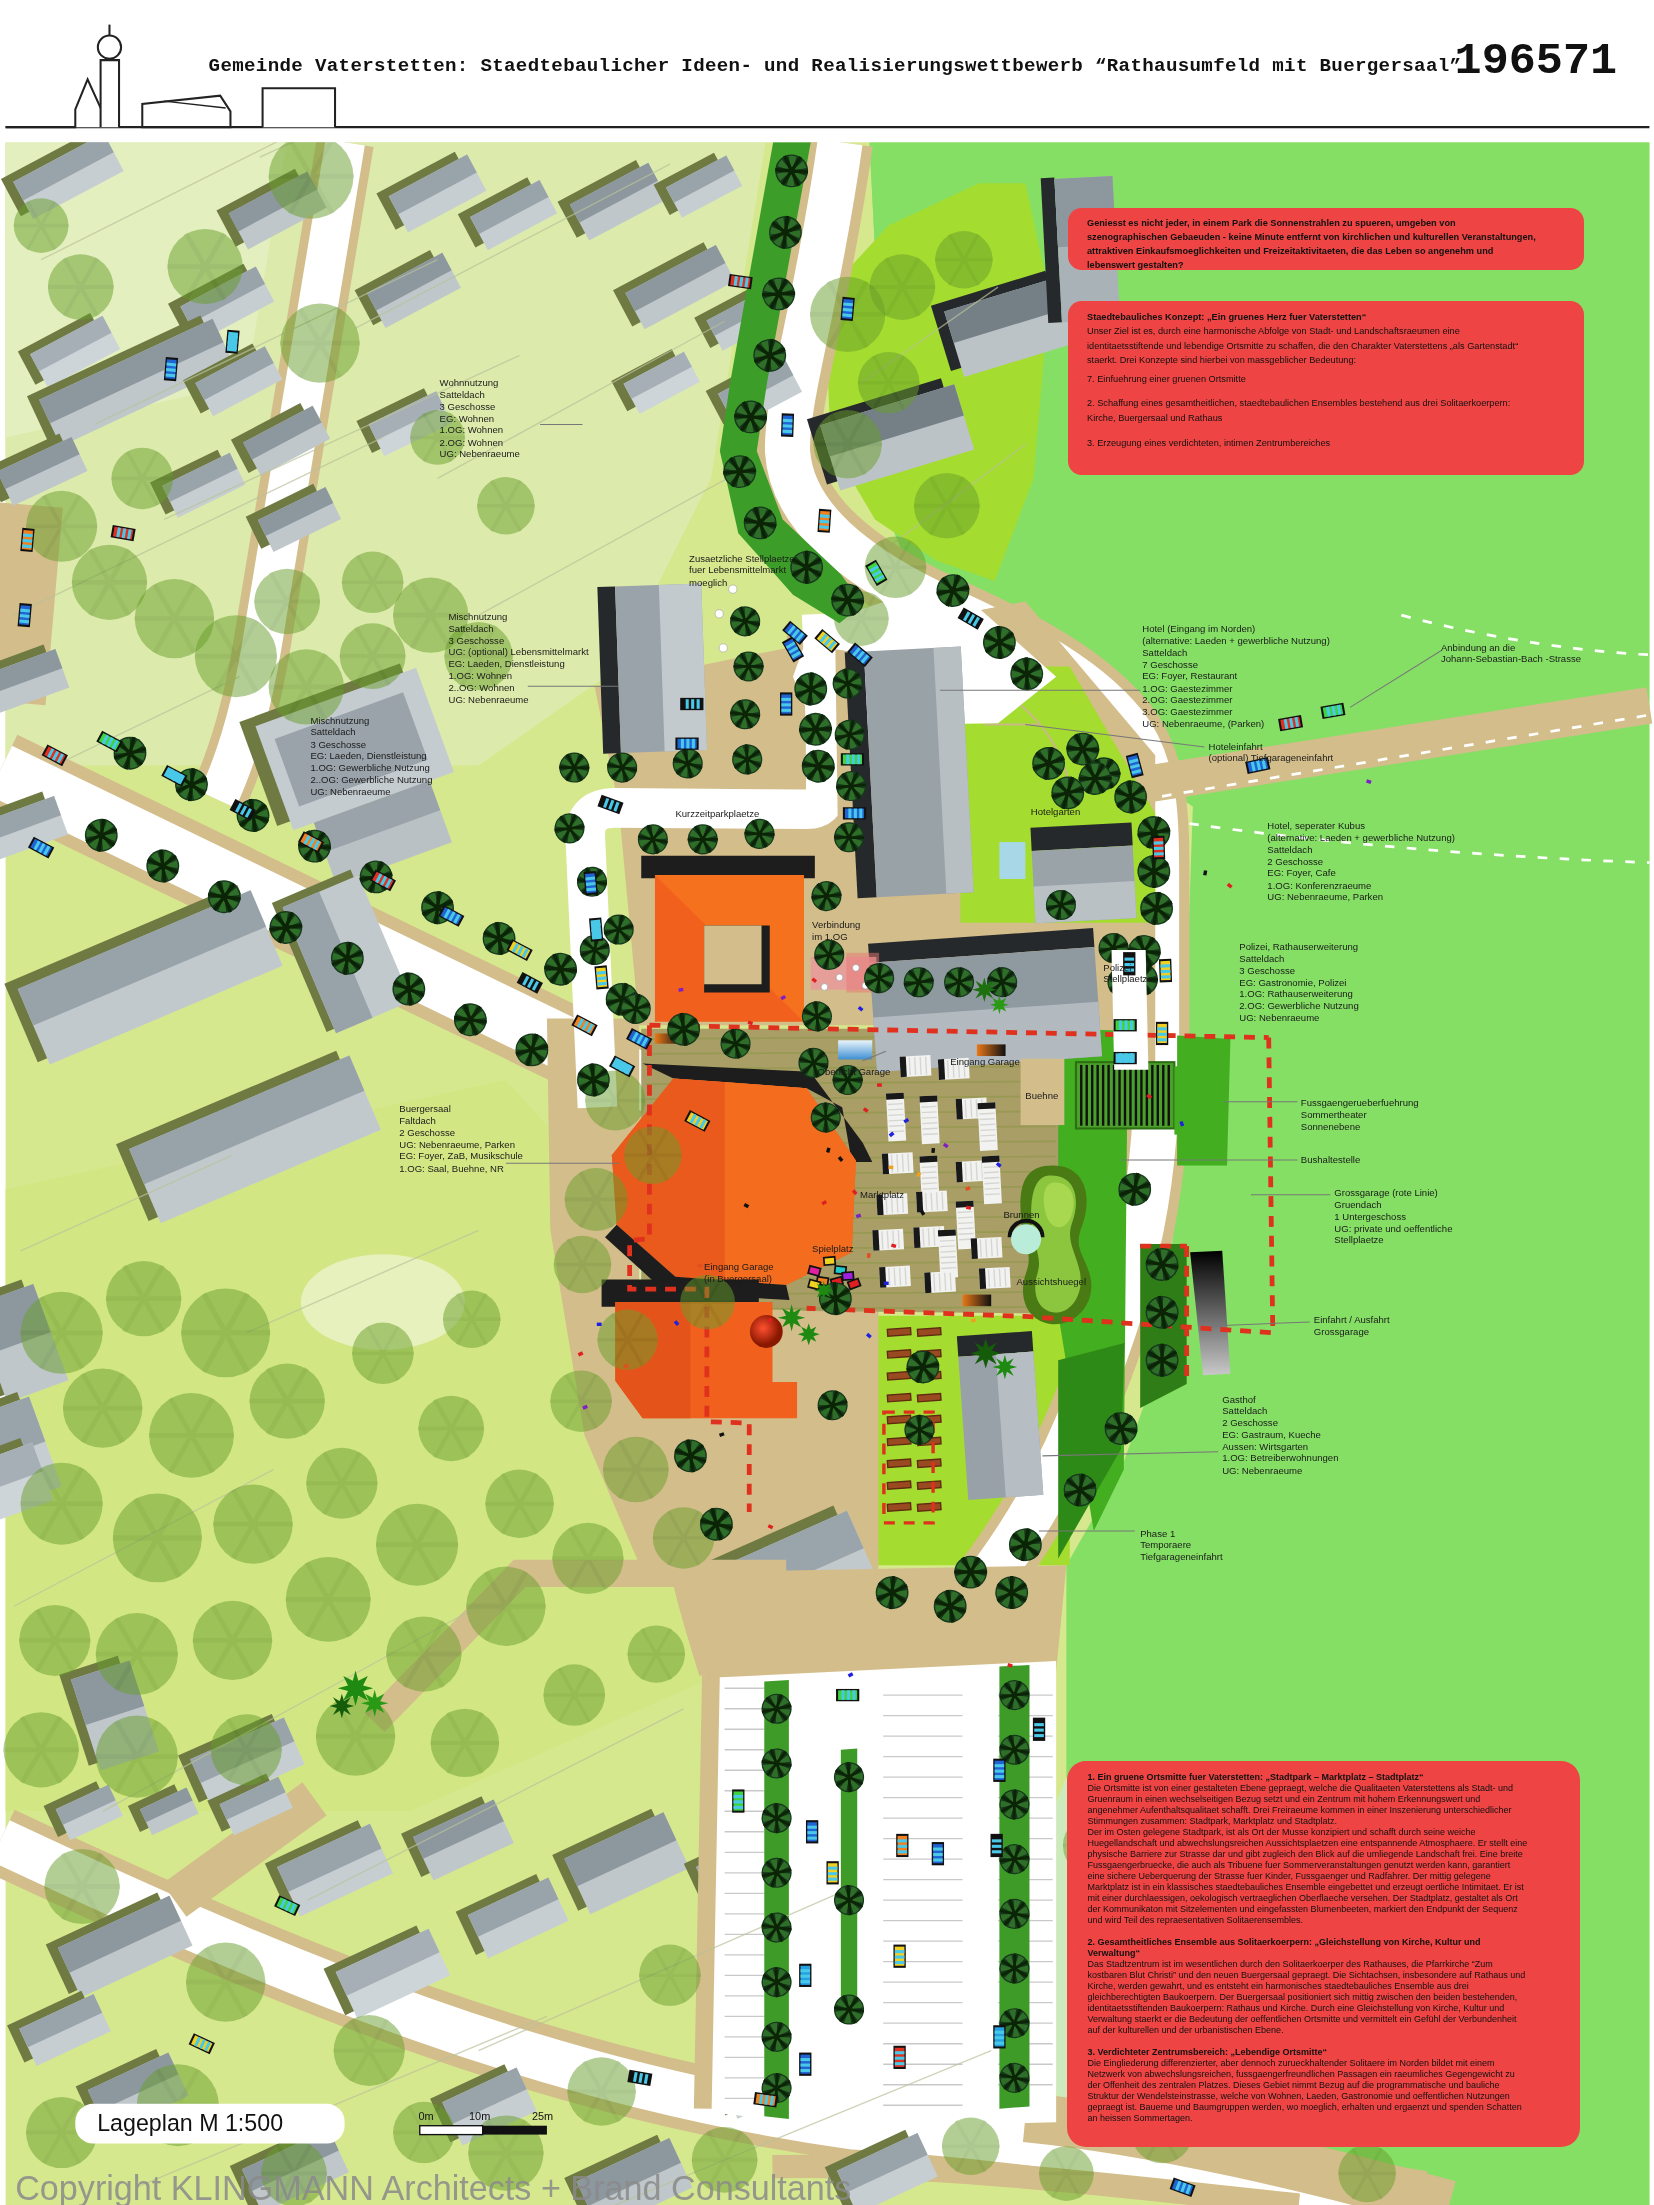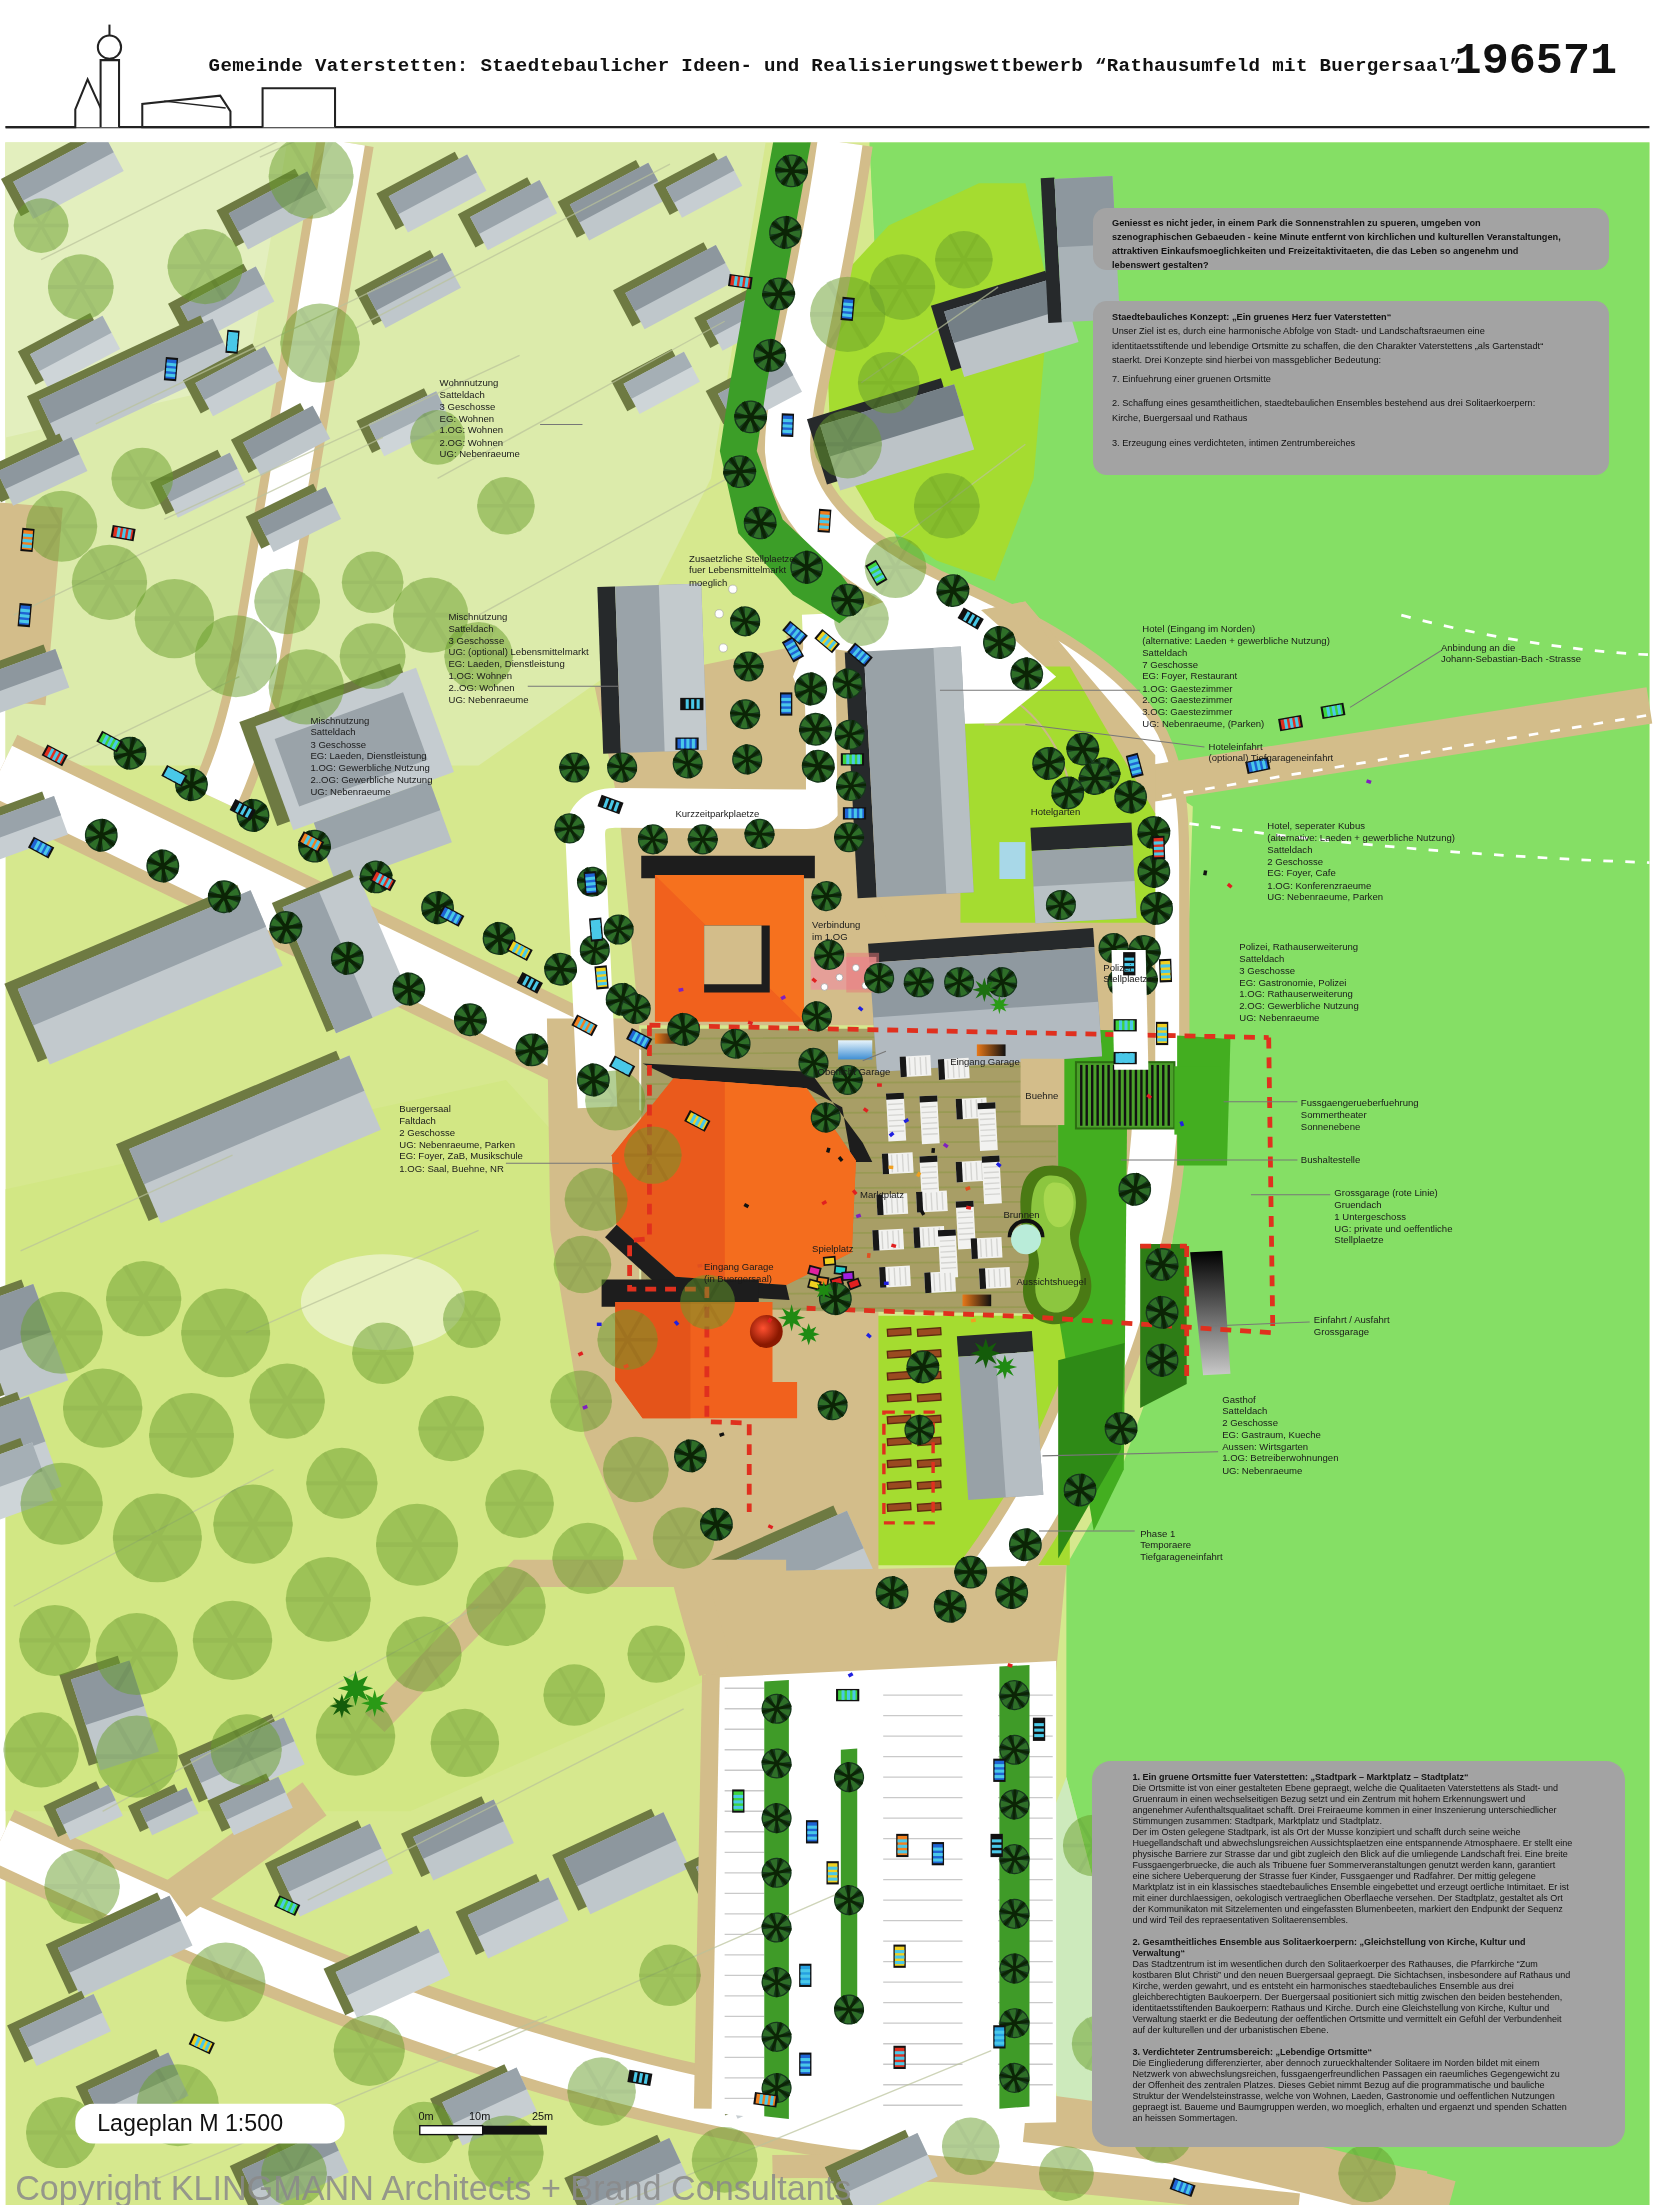--- a/index.html
+++ b/index.html
@@ -1,16 +1,16 @@
 <!DOCTYPE html>
 <html style="font-size:11px"><head><meta charset="utf-8"><style>
 html,body{margin:0;padding:0;background:#fff;}
 #page{position:relative;width:1655px;height:2205px;overflow:hidden;background:#fff;font-family:"Liberation Sans",sans-serif;}
 svg{position:absolute;left:0;top:0;}
-.box{position:absolute;background:#a3a3a3;border-radius:13.7px;color:#111;font-family:"Liberation Sans",sans-serif;margin-left:25px;}
+.box{position:absolute;background:#ef4444;border-radius:13.7px;color:#111;font-family:"Liberation Sans",sans-serif;}
 .box p{margin:0;}
 </style></head><body>
 <div id="page">
 <svg width="1655" height="2205" viewBox="0 0 2421 3226" font-family="Liberation Sans, sans-serif">
 
 <rect x="0" y="0" width="2421" height="3226" fill="#ffffff"></rect>
 
 <rect x="8" y="208" width="2405" height="3018" fill="#d6e88e"></rect>
 
 <polygon points="8,208 1120,208 1040,700 900,980 700,1120 8,1120" fill="#dcebab"></polygon>
@@ -2344,16 +2344,16 @@
 
 <div class="box" style="left:1068px;top:301px;width:516px;height:174px;">
 <div style="margin:9px 0 0 19px;font-size:9.2px;line-height:14.4px;">
 <p style="margin:0 0 4.1px 0;"><b>Staedtebauliches Konzept: „Ein gruenes Herz fuer Vaterstetten“</b><br>Unser Ziel ist es, durch eine harmonische Abfolge von Stadt- und Landschaftsraeumen eine<br>identitaetsstiftende und lebendige Ortsmitte zu schaffen, die den Charakter Vaterstettens „als Gartenstadt“<br>staerkt. Drei Konzepte sind hierbei von massgeblicher Bedeutung:</p>
 <p style="margin:0 0 10.3px 0;">7. Einfuehrung einer gruenen Ortsmitte</p>
 <p style="margin:0 0 10.3px 0;">2. Schaffung eines gesamtheitlichen, staedtebaulichen Ensembles bestehend aus drei Solitaerkoerpern:<br>Kirche, Buergersaal und Rathaus</p>
 <p style="margin:0;">3. Erzeugung eines verdichteten, intimen Zentrumbereiches</p>
 </div>
     </div>
 
-<div class="box" style="left:1067px;top:1761px;width:513px;height:386px;border-radius:19px;padding-left:20px;">
+<div class="box" style="left:1067px;top:1761px;width:513px;height:386px;border-radius:19px;">
 <p style="margin:11px 0 0 20.5px;font-size:9px;line-height:11px;"><b>1. Ein gruene Ortsmitte fuer Vaterstetten: „Stadtpark – Marktplatz – Stadtplatz“</b><br>Die Ortsmitte ist von einer gestalteten Ebene gepraegt, welche die Qualitaeten Vaterstettens als Stadt- und<br>Gruenraum in einen wechselseitigen Bezug setzt und ein Zentrum mit hohem Erkennungswert und<br>angenehmer Aufenthaltsqualitaet schafft. Drei Freiraeume kommen in einer Inszenierung unterschiedlicher<br>Stimmungen zusammen: Stadtpark, Marktplatz und Stadtplatz.<br>Der im Osten gelegene Stadtpark, ist als Ort der Musse konzipiert und schafft durch seine weiche<br>Huegellandschaft und abwechslungsreichen Aussichtsplaetzen eine entspannende Atmosphaere. Er stellt eine<br>physische Barriere zur Strasse dar und gibt zugleich den Blick auf die umliegende Landschaft frei. Eine breite<br>Fussgaengerbruecke, die auch als Tribuene fuer Sommerveranstaltungen genutzt werden kann, garantiert<br>eine sichere Ueberquerung der Strasse fuer Kinder, Fussgaenger und Radfahrer. Der mittig gelegene<br>Marktplatz ist in ein klassisches staedtebauliches Ensemble eingebettet und erzeugt oertliche Intimitaet. Er ist<br>mit einer durchlaessigen, oekologisch vertraeglichen Oberflaeche versehen. Der Stadtplatz, gestaltet als Ort<br>der Kommunikaton mit Sitzelementen und eingefassten Blumenbeeten, markiert den Endpunkt der Sequenz<br>und wird Teil des repraesentativen Solitaerensembles.<br><br><b>2. Gesamtheitliches Ensemble aus Solitaerkoerpern: „Gleichstellung von Kirche, Kultur und<br>Verwaltung“</b><br>Das Stadtzentrum ist im wesentlichen durch den Solitaerkoerper des Rathauses, die Pfarrkirche “Zum<br>kostbaren Blut Christi” und den neuen Buergersaal gepraegt. Die Sichtachsen, insbesondere auf Rathaus und<br>Kirche, werden gewahrt, und es entsteht ein harmonisches staedtebauliches Ensemble aus drei<br>gleichberechtigten Baukoerpern. Der Buergersaal positioniert sich mittig zwischen den beiden bestehenden,<br>identitaetsstiftenden Baukoerpern: Rathaus und Kirche. Durch eine Gleichstellung von Kirche, Kultur und<br>Verwaltung staerkt er die Bedeutung der oeffentlichen Ortsmitte und vermittelt ein Gefühl der Verbundenheit<br>auf der kulturellen und der urbanistischen Ebene.<br><br><b>3. Verdichteter Zentrumsbereich: „Lebendige Ortsmitte“</b><br>Die Eingliederung differenzierter, aber dennoch zurueckhaltender Solitaere im Norden bildet mit einem<br>Netzwerk von abwechslungsreichen, fussgaengerfreundlichen Passagen ein raeumliches Gegengewicht zu<br>der Offenheit des zentralen Platzes. Dieses Gebiet nimmt Bezug auf die programmatische und bauliche<br>Struktur der Wendelsteinstrasse, welche von Wohnen, Laeden, Gastronomie und oeffentlichen Nutzungen<br>gepraegt ist. Baueme und Baumgruppen werden, wo moeglich, erhalten und ergaenzt und spenden Schatten<br>an heissen Sommertagen.</p>
     </div>
 </div>
 
 </body></html>

